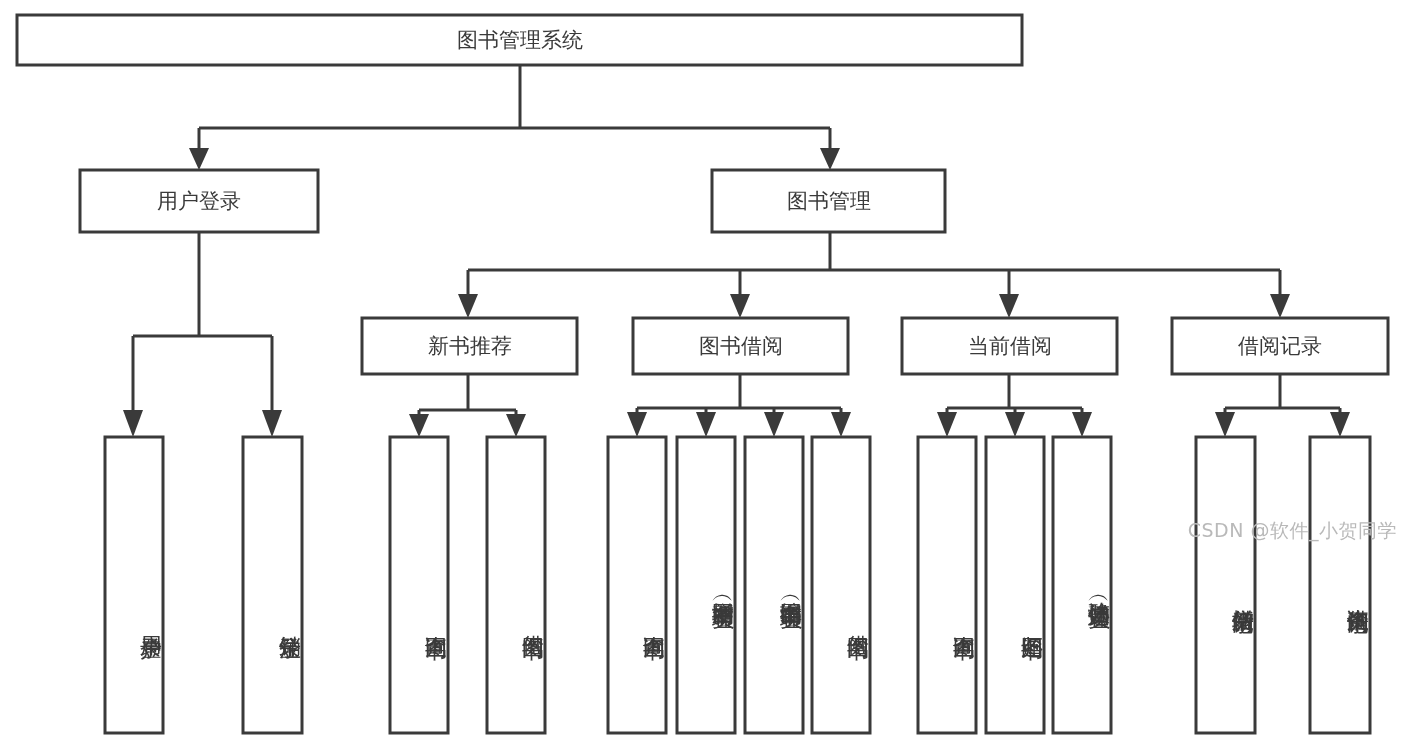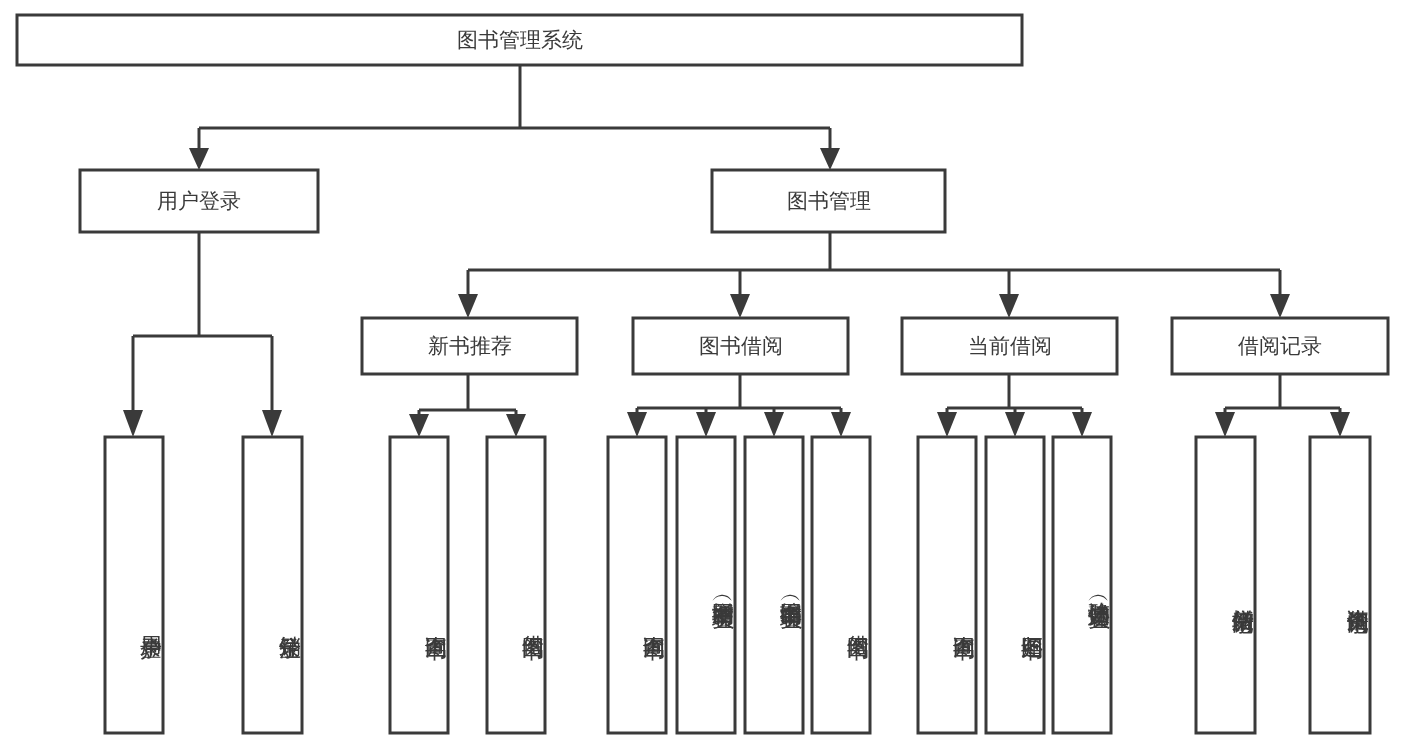--- a/index.html
+++ b/index.html
@@ -220,14 +220,15 @@
   <div class="vlabel" style="left:608px; top:507px; width:58px; height:226px;">查询图书</div>
   <div class="vlabel" style="left:677px; top:443px; width:58px; height:290px;">新增图书（管理员）</div>
   <div class="vlabel" style="left:745px; top:443px; width:58px; height:290px;">编辑图书（管理员）</div>
   <div class="vlabel" style="left:812px; top:507px; width:58px; height:226px;">借阅图书</div>
   <div class="vlabel" style="left:918px; top:507px; width:58px; height:226px;">查询图书</div>
   <div class="vlabel" style="left:986px; top:507px; width:58px; height:226px;">归还图书</div>
   <div class="vlabel" style="left:1053px; top:443px; width:58px; height:290px;">确认归还（管理员）</div>
   <div class="vlabel" style="left:1196px; top:455px; width:59px; height:278px;">新增借阅记录</div>
   <div class="vlabel" style="left:1310px; top:455px; width:60px; height:278px;">查询借阅记录</div>
 
+  <div class="watermark">CSDN @软件_小贺同学</div>
 
 </div>
 
 </body></html>

